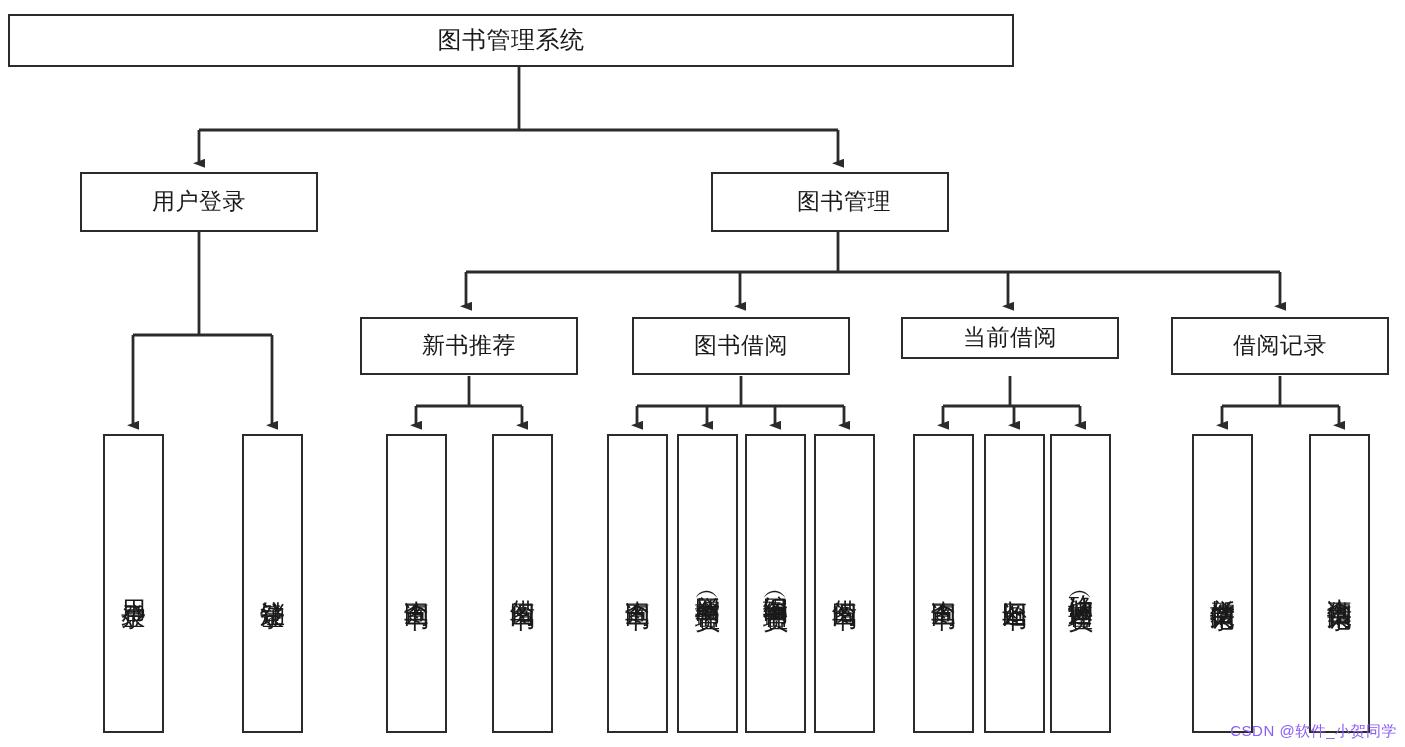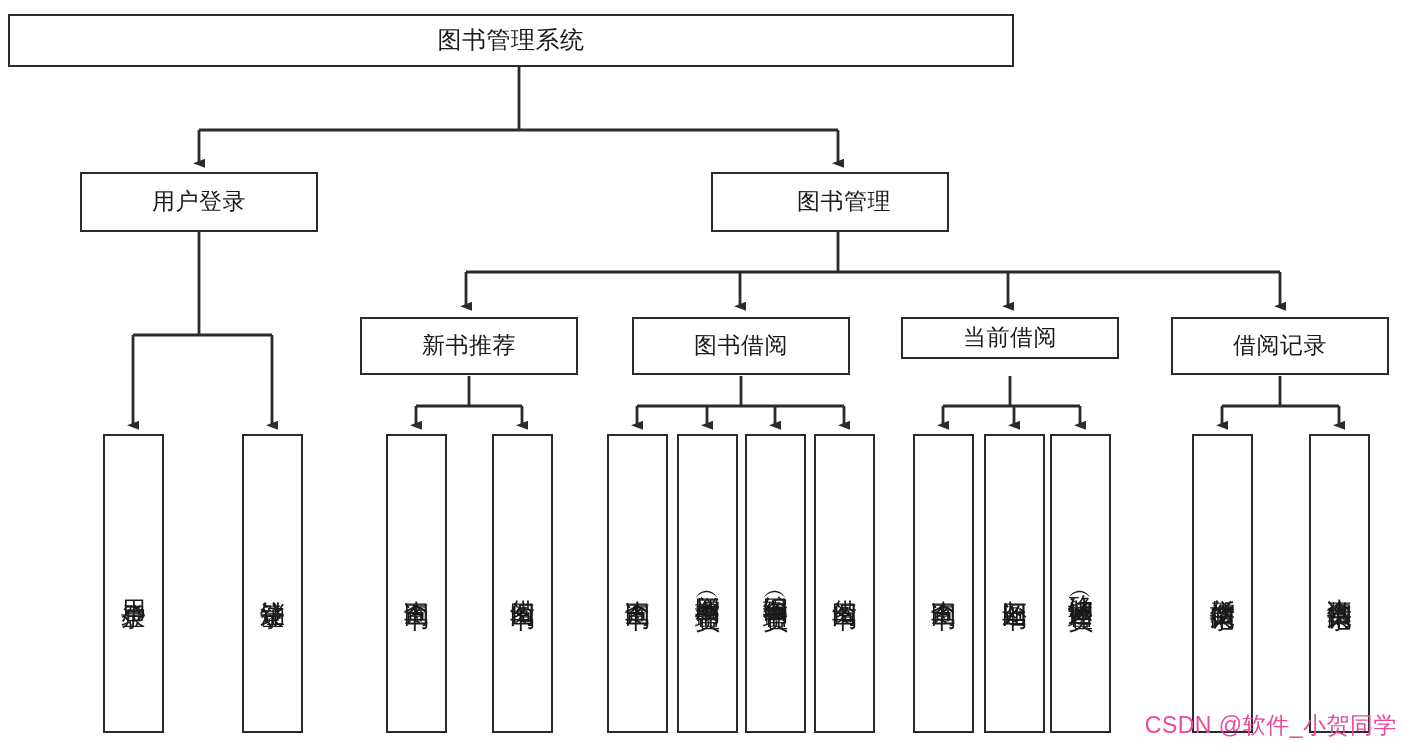--- a/index.html
+++ b/index.html
@@ -60,22 +60,22 @@
     text-orientation: upright;
     font-size: 25px;
     line-height: 1.08;
     letter-spacing: 2px;
     white-space: nowrap;
   }
   .watermark {
     position: absolute;
     right: 8px;
     bottom: 6px;
-    font-size: 23px;
-    color: #ec4899;
+    font-size: 15px;
+    color: #8b5cf6;
     letter-spacing: 0.5px;
     white-space: nowrap;
   }
 </style>
 </head>
 <body>
 
 <div id="canvas">
 
   <svg class="wires" viewBox="0 0 1405 747">

